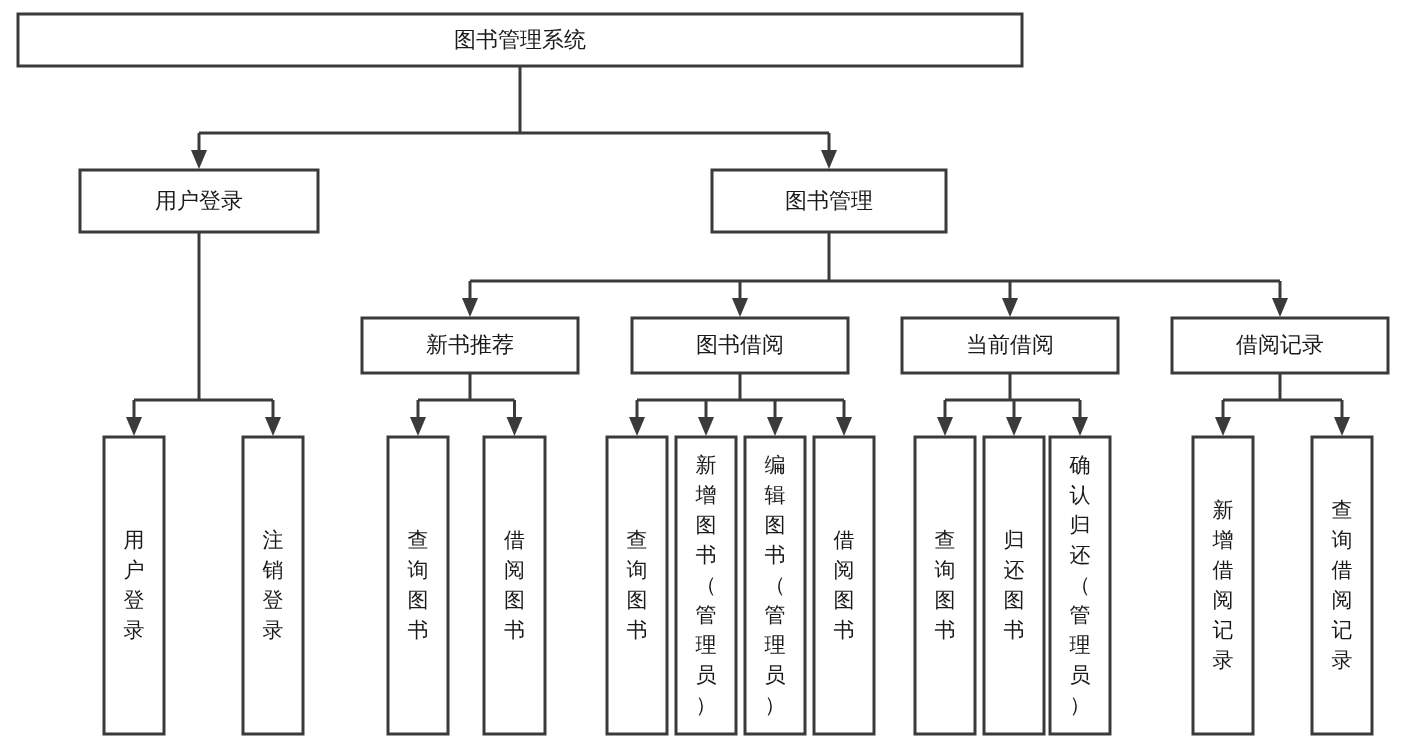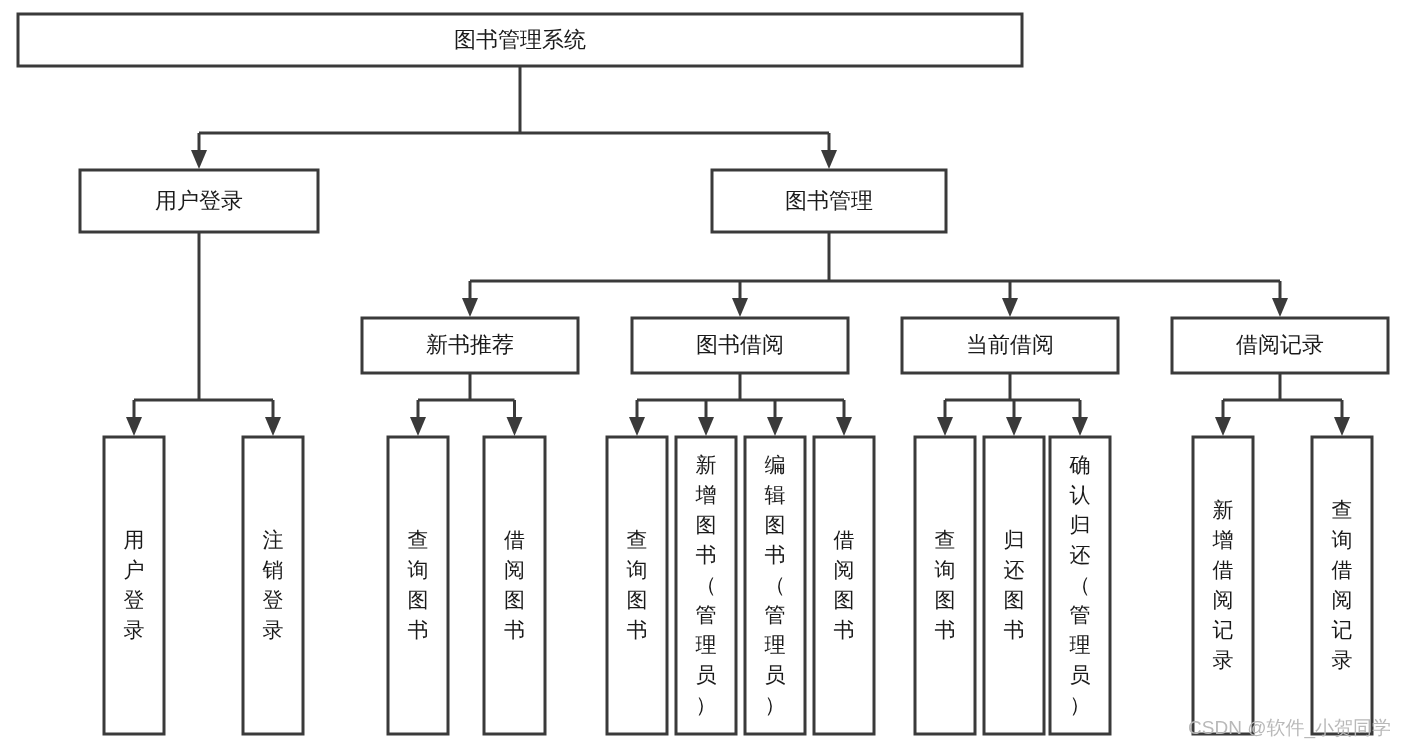--- a/index.html
+++ b/index.html
@@ -201,14 +201,13 @@
         <g>
           <rect class="node-box" x="1193" y="437" width="60" height="297"></rect>
           <text class="node-label-vertical"><tspan x="1223" y="510.5">新</tspan><tspan x="1223" y="540.5">增</tspan><tspan x="1223" y="570.5">借</tspan><tspan x="1223" y="600.5">阅</tspan><tspan x="1223" y="630.5">记</tspan><tspan x="1223" y="660.5">录</tspan></text>
         </g>
         <g>
           <rect class="node-box" x="1312" y="437" width="60" height="297"></rect>
           <text class="node-label-vertical"><tspan x="1342" y="510.5">查</tspan><tspan x="1342" y="540.5">询</tspan><tspan x="1342" y="570.5">借</tspan><tspan x="1342" y="600.5">阅</tspan><tspan x="1342" y="630.5">记</tspan><tspan x="1342" y="660.5">录</tspan></text>
         </g>
       </g>
     </svg>
-  <div class="watermark">CSDN @软件_小贺同学</div>
 </div>
 
 </body></html>

